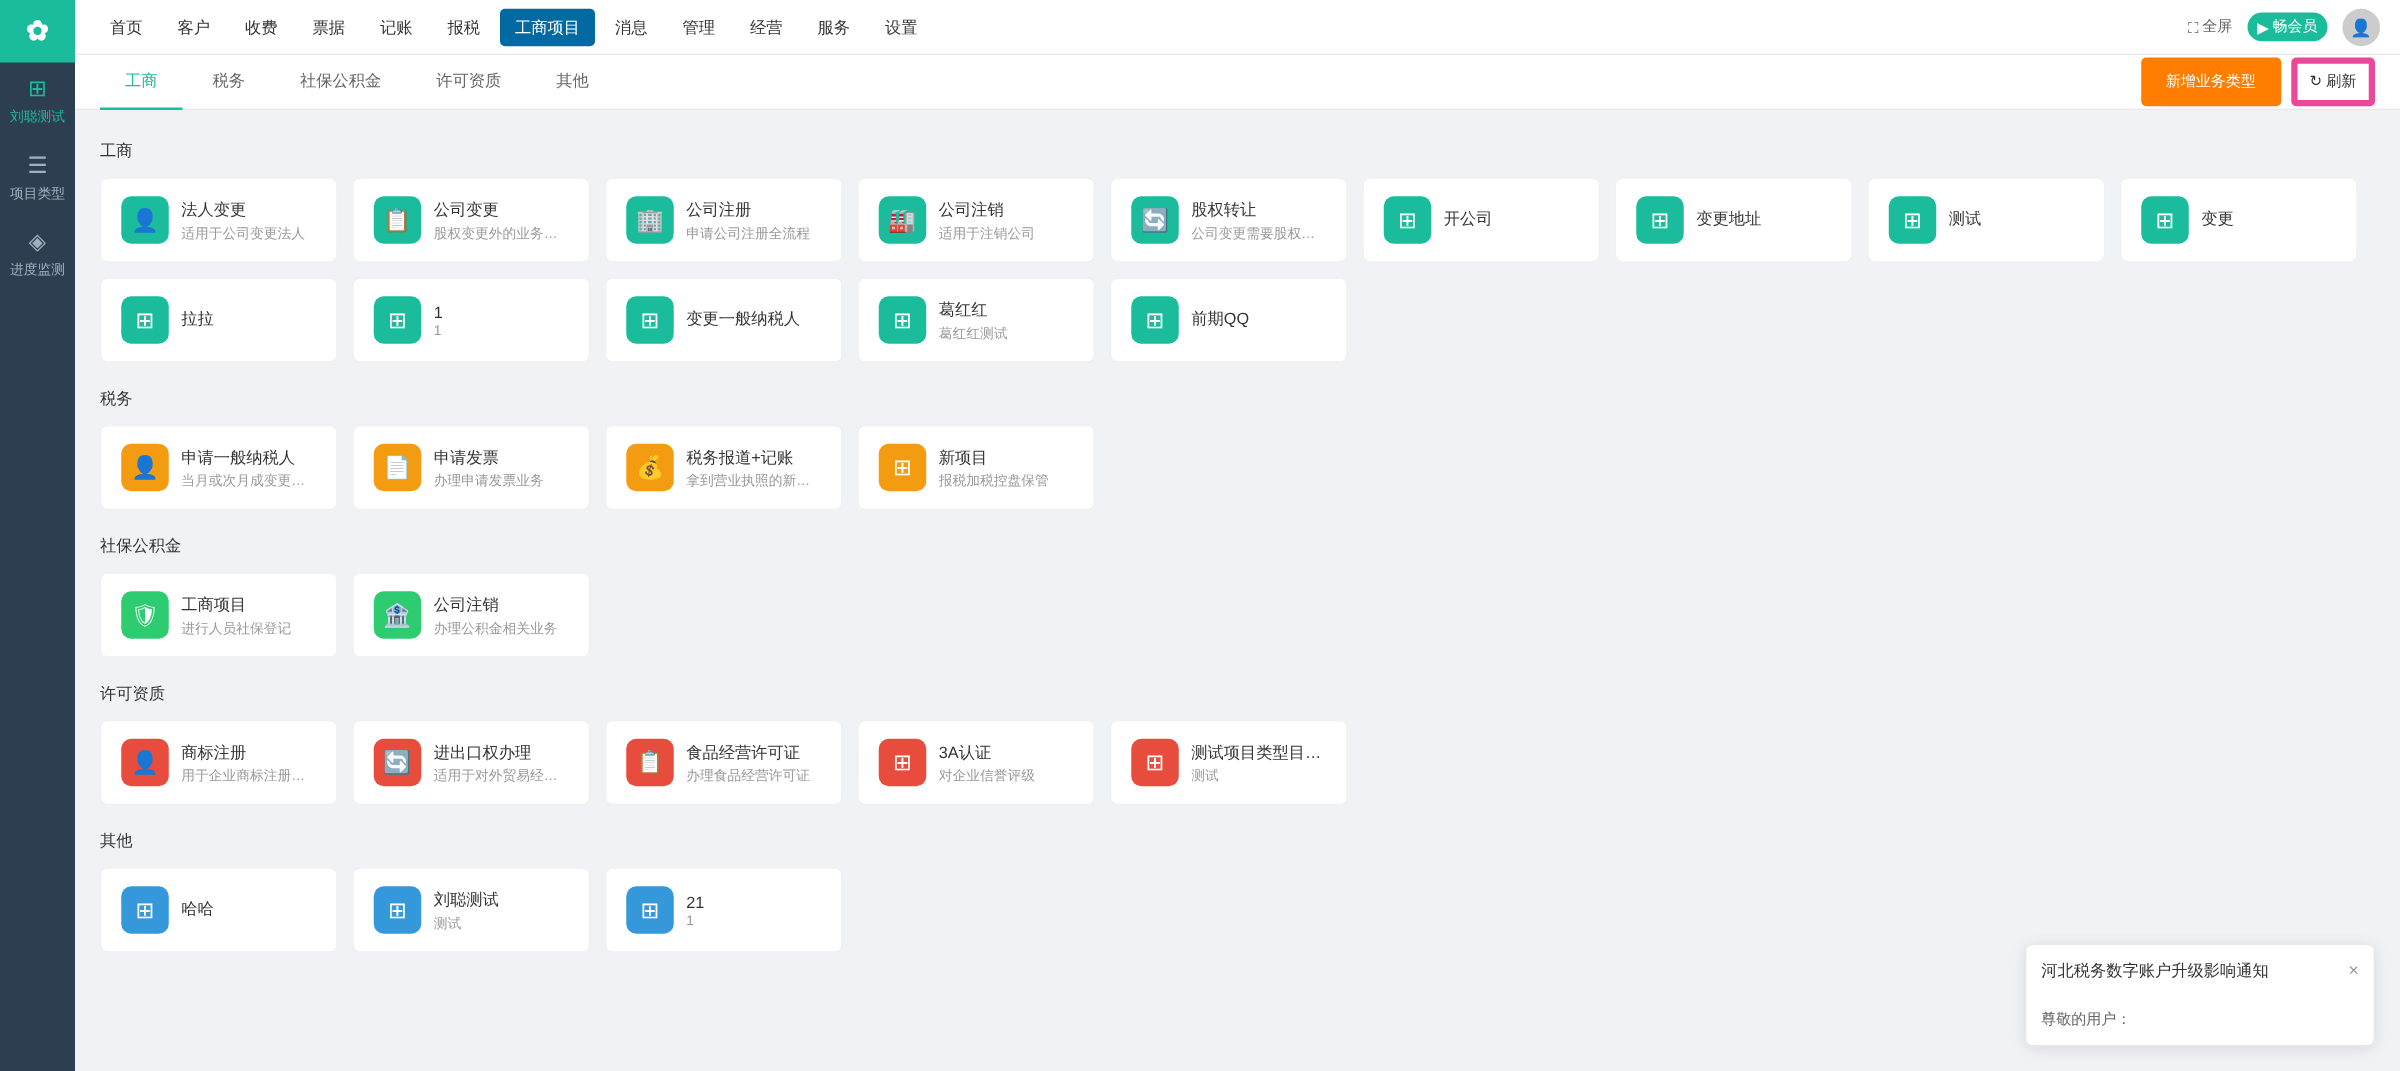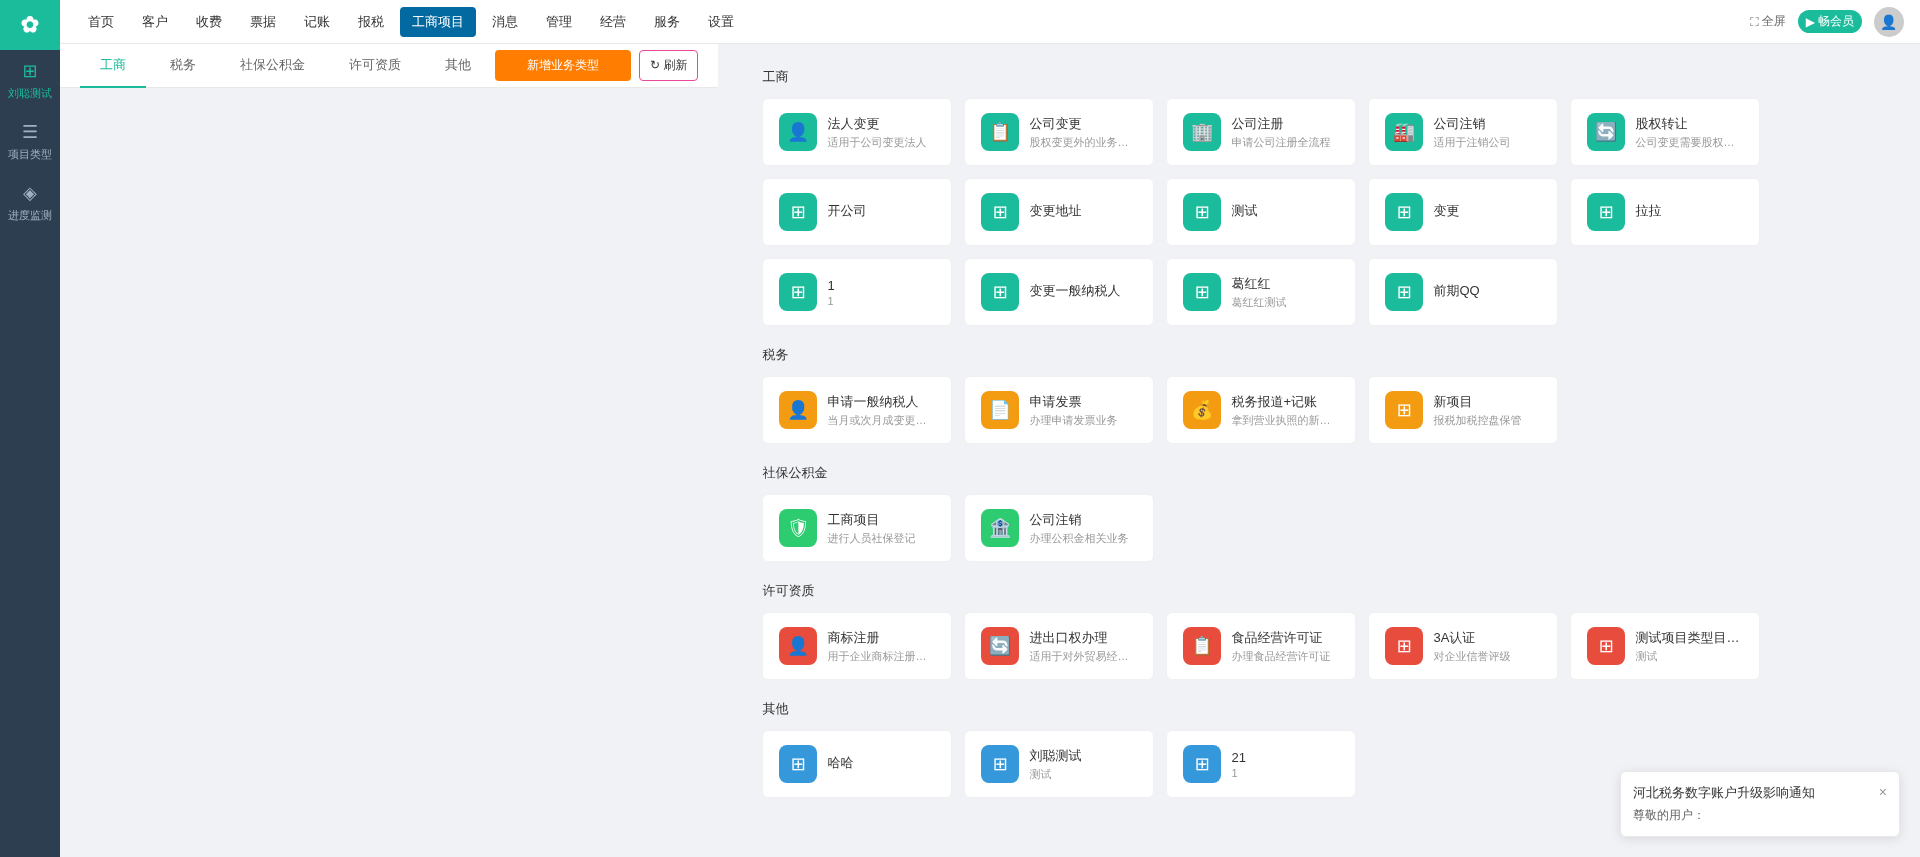--- a/index.html
+++ b/index.html
@@ -96,23 +96,22 @@
       align-items: center;
       justify-content: center;
       color: white;
       font-size: 14px;
     }
 
     
     .content-area {
       flex: 1;
       display: flex;
-      flex-direction: row;
+      flex-direction: column;
       overflow: hidden;
-      gap: 24px;
     }
 
     
     .tab-bar {
       background: white;
       padding: 0 20px;
       border-bottom: 1px solid #e8e8e8;
       display: flex;
       align-items: center;
       height: 44px;
@@ -132,28 +131,28 @@
     }
     .tab-actions {
       margin-left: auto;
       display: flex;
       gap: 8px;
     }
     .btn-add-type {
       background: #ff7d00;
       color: white;
       border: none;
-      padding: 6px 32px;
+      padding: 6px 20px;
       border-radius: 4px;
       font-size: 12px;
       cursor: pointer;
     }
     .btn-refresh {
       background: white;
-      border: 1px solid #ec4899;
+      border: 5px solid #ec4899;
       padding: 6px 10px;
       border-radius: 4px;
       font-size: 12px;
       cursor: pointer;
       color: #333;
     }
 
     
     .scroll-content {
       flex: 1;
@@ -241,21 +240,21 @@
     .notification-close {
       float: right;
       cursor: pointer;
       color: #999;
       font-size: 14px;
     }
     .notification-title {
       font-size: 13px;
       color: #333;
       font-weight: 500;
-      margin-bottom: 4px;
+      margin-bottom: 20px;
     }
     .notification-text {
       color: #666;
       line-height: 1.5;
     }
   </style>
 </head>
 <body>
 
 <div class="sidebar">

